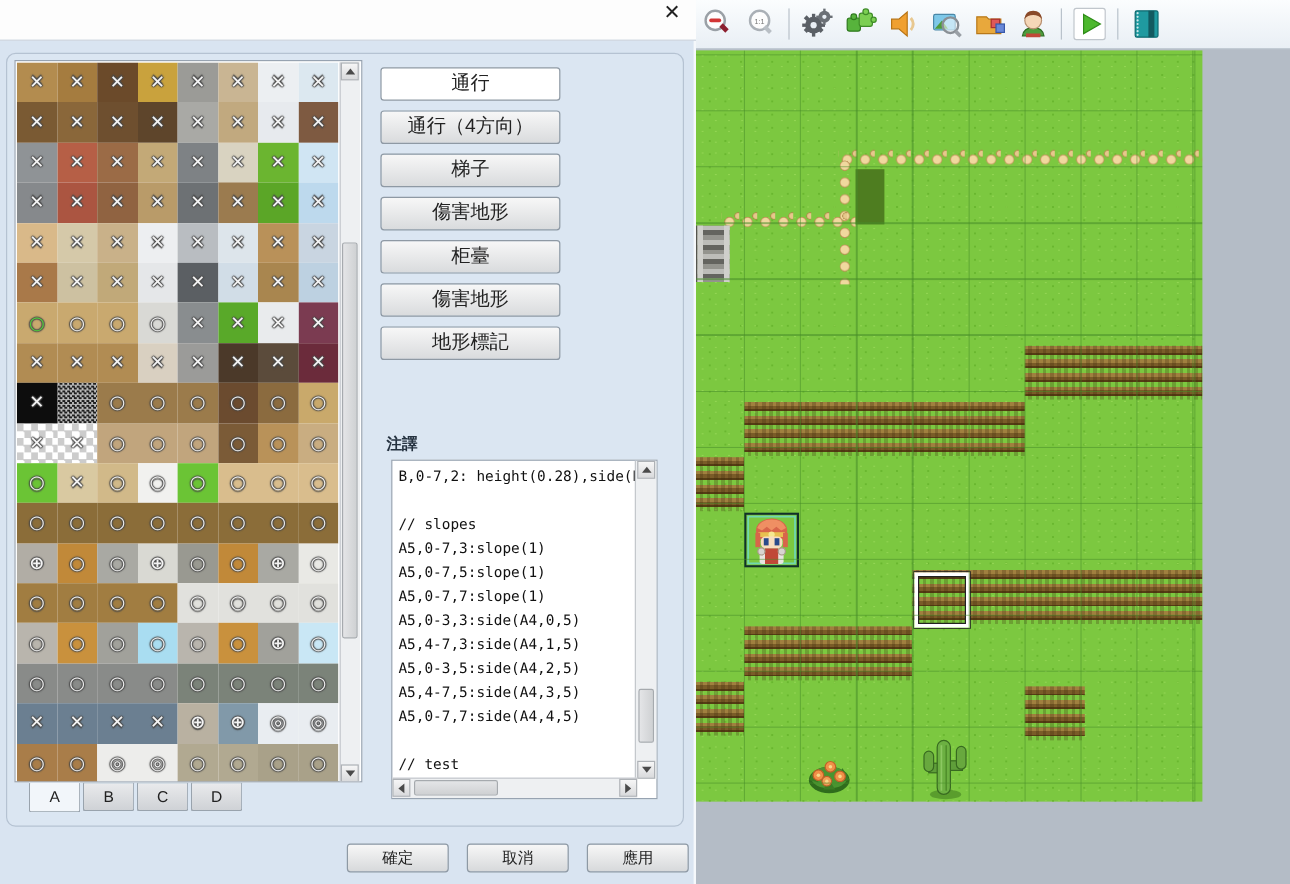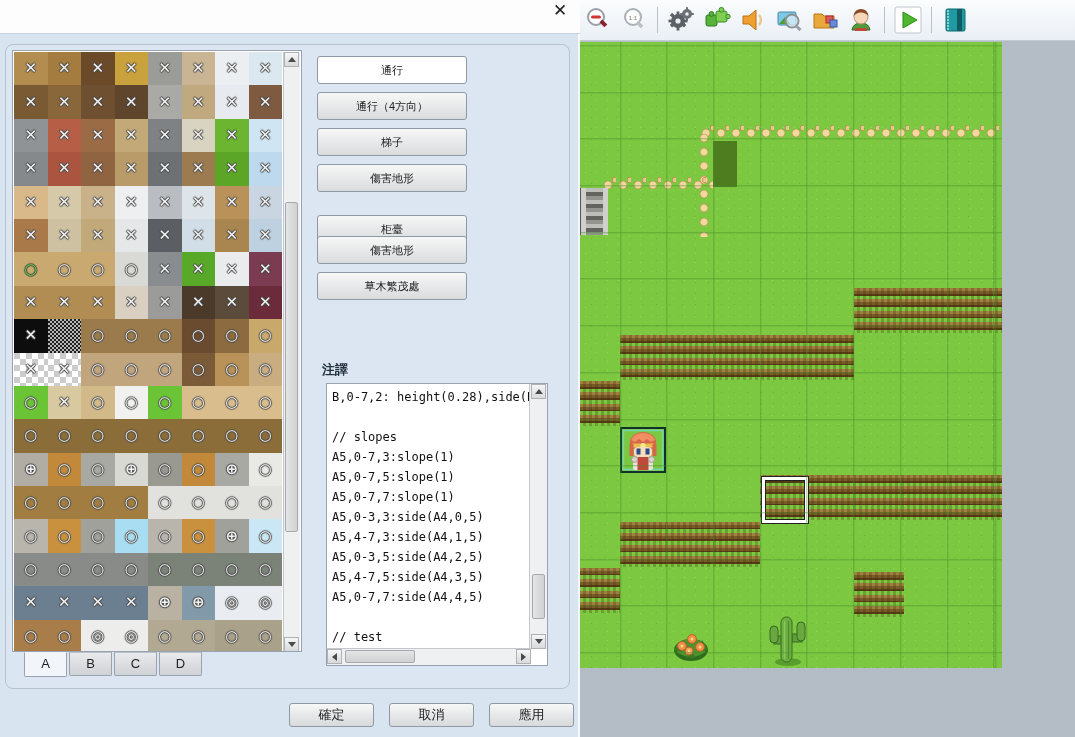--- a/index.html
+++ b/index.html
@@ -68,21 +68,21 @@
   .arr-rt{border-top:4px solid rgba(0,0,0,0);border-bottom:4px solid rgba(0,0,0,0);border-left:5px solid #4a4a4a;margin-top:3px;}
   .thumb{position:absolute;left:1px;width:13px;background:linear-gradient(90deg,#e4e5e7,#cfd1d3);border:1px solid #a6aaae;border-radius:2px;box-sizing:border-box;}
 
   .tabs{left:24px;top:652px;height:24px;display:flex;}
   .tab{width:43px;height:24px;margin-right:2px;box-sizing:border-box;border:1px solid #99a3ad;border-top:1px solid #b9c2cb;
        background:linear-gradient(#e9eaec,#cfd2d6);text-align:center;font-size:13px;line-height:22px;color:#222;border-radius:0 0 2px 2px;}
   .tab.active{background:#f2f6fa;border-top-color:#f2f6fa;height:25px;}
 
   .sidebtn{position:absolute;left:317px;width:150px;height:28px;box-sizing:border-box;
      border:1px solid #8e99a4;border-radius:3px;background:linear-gradient(#f7f7f7,#d9dbdd);
-     font-size:11px;color:#222;text-align:center;line-height:26px;}
+     font-size:16px;color:#222;text-align:center;line-height:26px;}
   .sidebtn.active{background:#ffffff;}
 
   .notelabel{left:322px;top:361px;font-size:13px;font-weight:bold;color:#24313f;}
   .notebox{left:326px;top:383px;width:222px;height:283px;background:#fff;border:1px solid #97a3b1;box-sizing:border-box;}
   .notetext{left:1px;top:1px;width:203px;height:264px;overflow:hidden;
      font:12px "DejaVu Sans Mono",monospace;color:#111;line-height:20px;white-space:pre;padding:2px 0 0 4px;box-sizing:border-box;}
   .note-vscroll{position:absolute;right:0;top:0;width:17px;height:265px;background:#eef0f2;border-left:1px solid #c4c8cc;}
   .note-hscroll{position:absolute;left:0;bottom:0;width:204px;height:16px;background:#eef0f2;border-top:1px solid #c4c8cc;}
   .hthumb{position:absolute;top:1px;height:13px;background:linear-gradient(#e4e5e7,#cfd1d3);border:1px solid #a6aaae;border-radius:2px;box-sizing:border-box;}
 
@@ -281,23 +281,23 @@
       <div class="tab">B</div>
       <div class="tab">C</div>
       <div class="tab">D</div>
     </div>
 
   <div id="side-buttons">
       <div class="abs sidebtn active" style="top: 56px;">通行</div>
       <div class="abs sidebtn" style="top: 92px;">通行（4方向）</div>
       <div class="abs sidebtn" style="top: 128px;">梯子</div>
       <div class="abs sidebtn" style="top: 164px;">傷害地形</div>
-      <div class="abs sidebtn" style="top: 215px;">柜臺</div>
+      <div class="abs sidebtn" style="top: 200px;">柜臺</div>
       <div class="abs sidebtn" style="top: 236px;">傷害地形</div>
-      <div class="abs sidebtn" style="top: 272px;">草木繁茂處</div>
+      <div class="abs sidebtn" style="top: 272px;">地形標記</div>
     </div>
 
   <div class="abs notelabel">注譯</div>
   <div class="abs notebox">
     <div class="abs notetext" id="note-lines">B,0-7,2: height(0.28),side(B
 
 // slopes
 A5,0-7,3:slope(1)
 A5,0-7,5:slope(1)
 A5,0-7,7:slope(1)

